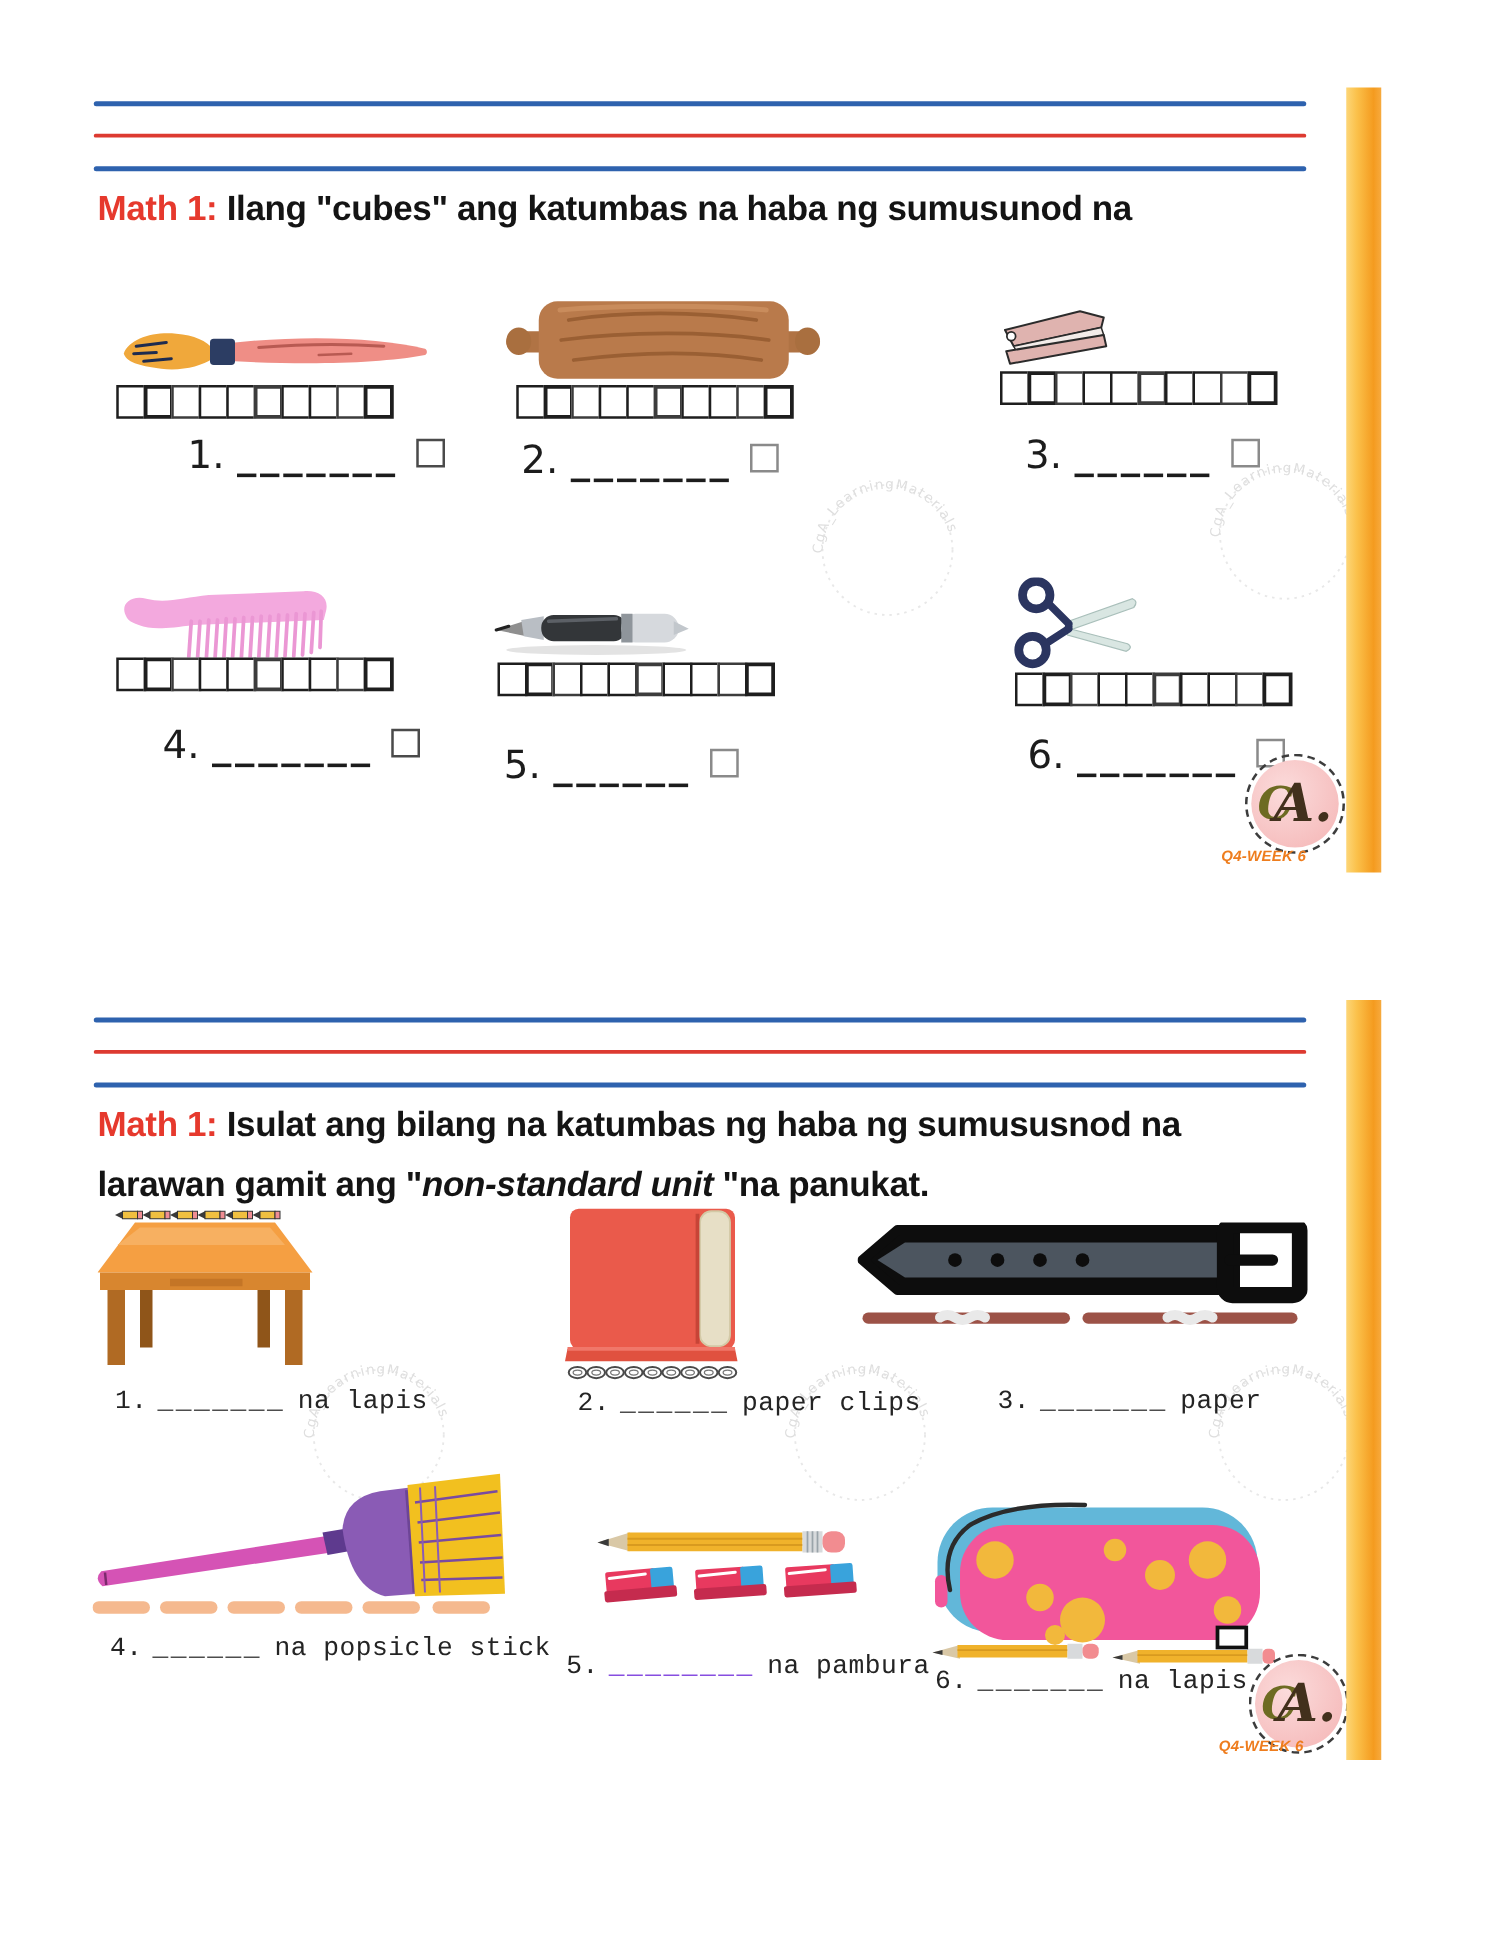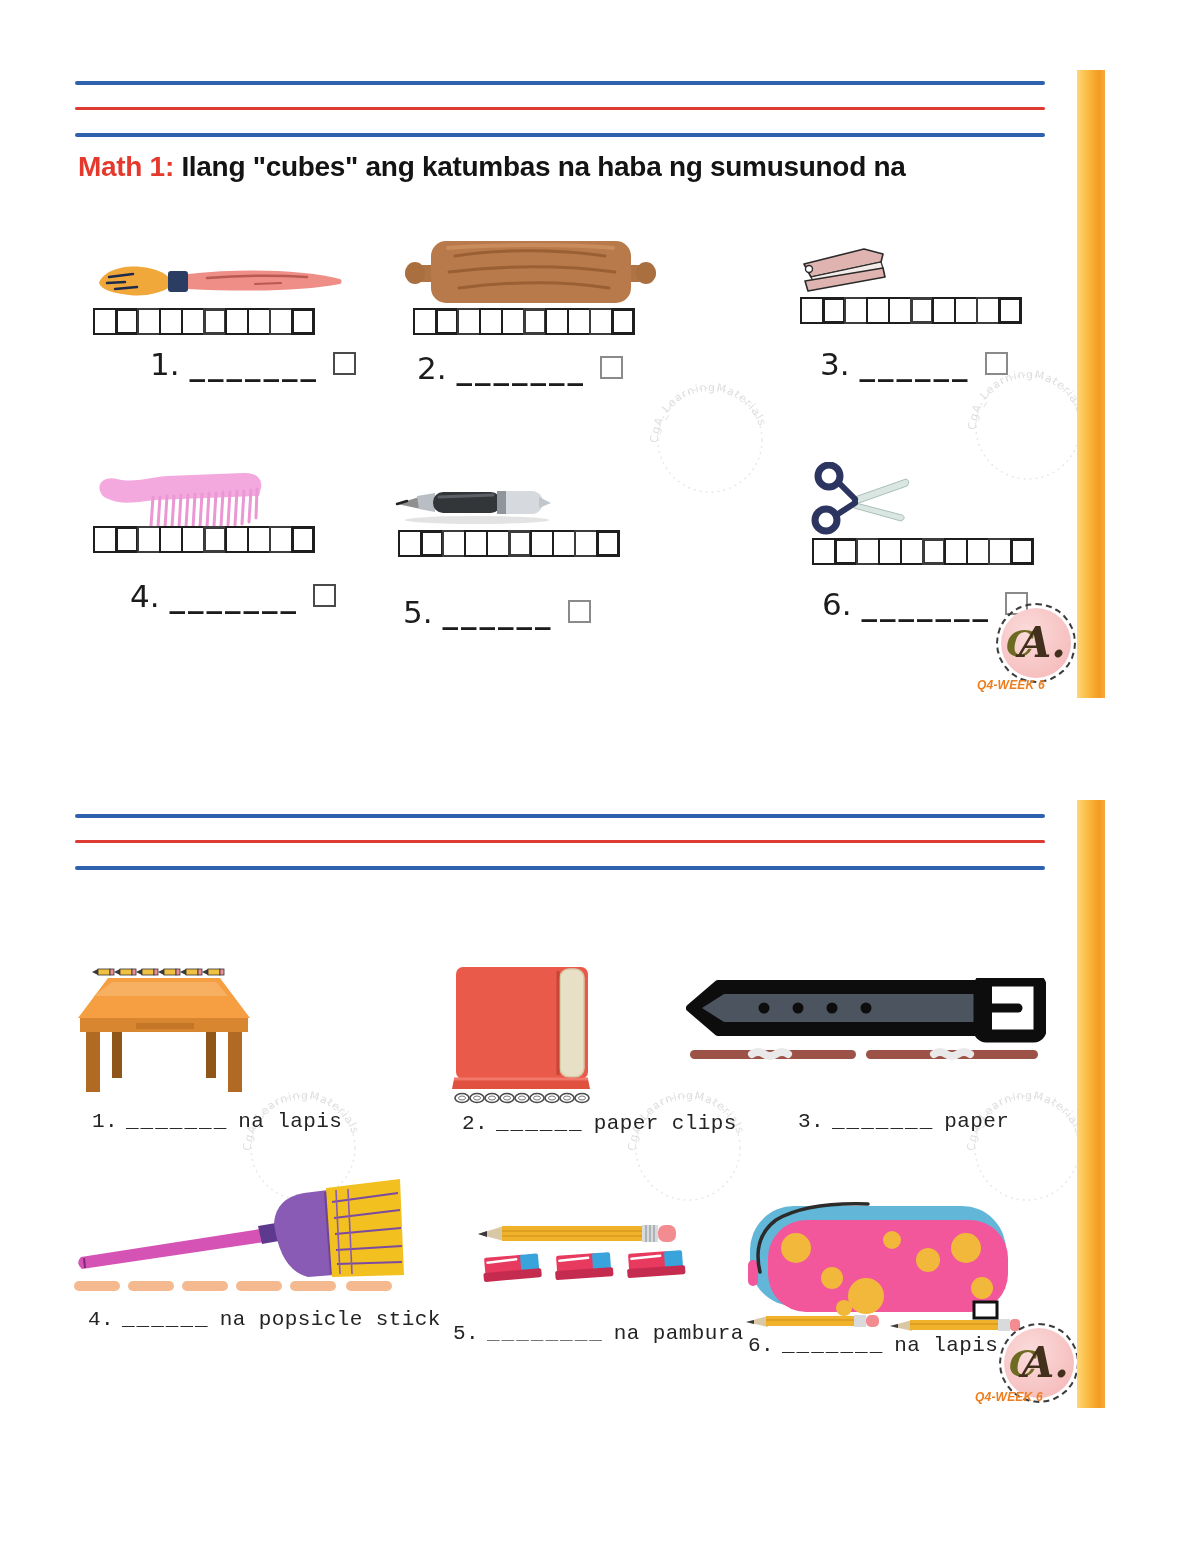--- a/index.html
+++ b/index.html
@@ -26,21 +26,21 @@
   .p1-label{position:absolute;font-family:"DejaVu Sans",sans-serif;font-size:31px;color:#1c1c1c;z-index:1;}
   .p1-label .num{margin-right:10px;}
   .p1-label .blank{letter-spacing:3px;font-weight:bold;}
   .ansbox{display:inline-block;width:19px;height:19px;border:2.5px solid #4a4a4a;background:#fff;margin-left:14px;}
   .ansbox.light{border-color:#8a8a8a;border-width:2px;}
   
   .p2-label{position:absolute;font-family:Liberation Mono, monospace;font-size:21px;color:#242424;
             letter-spacing:0.4px;z-index:1;white-space:nowrap;}
   .p2-label .num{margin-right:8px;}
   .p2-label .blank{letter-spacing:2px;font-weight:bold;margin-right:10px;}
-  .p2-label .blank.faint{color:#737373;}
+  .p2-label .blank.faint{color:#6d28d9;}
   
   .logo{position:absolute;width:70px;height:70px;border-radius:50%;z-index:2;
         background:radial-gradient(circle at 38% 35%,#fbdbdb 0%,#f6bebe 75%);}
   .logo::after{content:"";position:absolute;inset:-5px;border-radius:50%;border:2px dashed #3c3c3c;}
   .logo .mono{position:absolute;inset:0;display:flex;align-items:center;justify-content:center;
               font-family:"DejaVu Serif",serif;font-style:italic;line-height:1;}
   .logo .c{font-size:36px;color:#6d6b22;font-weight:bold;}
   .logo .a{font-size:42px;color:#42301c;font-weight:bold;margin-left:-16px;}
   .week{position:absolute;width:110px;font-size:12px;font-weight:bold;font-style:italic;
         color:#ee7d1e;z-index:2;letter-spacing:0.2px;}
@@ -159,20 +159,25 @@
         <span class="a">A.</span>
       </span>
   </div>
   <div class="week" style="left:977px;top:678px;">Q4-WEEK 6</div>
 
   <div class="side-bar" style="top:800px;height:608px;"></div>
   <div class="rule blue" style="top:814px;"></div>
   <div class="rule red" style="top:840px;"></div>
   <div class="rule blue" style="top:866px;"></div>
 
+  <div class="title" style="top:876px;">
+    <span class="prefix">Math 1:</span>
+    <span>Isulat ang bilang na katumbas ng haba ng sumususnod na</span><br>
+    <span>larawan gamit ang "</span><i>non-standard unit </i><span>"na panukat.</span>
+  </div>
 
   <svg class="wm" style="left:228px;top:1073px;" width="150" height="150" viewBox="0 0 150 150">
     <circle cx="75" cy="75" r="52" fill="none" stroke="#e4e4e4" stroke-width="1.5" stroke-dasharray="2,4"></circle>
     <path id="wmc" d="M23,78 A52,52 0 0 1 127,78" fill="none"></path>
     <text font-family="DejaVu Sans, sans-serif" font-size="11" fill="#d9d9d9" letter-spacing="1">
       <textPath href="#wmc">CgA_LearningMaterials</textPath>
     </text>
   </svg>
   <svg class="wm" style="left:613px;top:1073px;" width="150" height="150" viewBox="0 0 150 150">
     <circle cx="75" cy="75" r="52" fill="none" stroke="#e4e4e4" stroke-width="1.5" stroke-dasharray="2,4"></circle>

